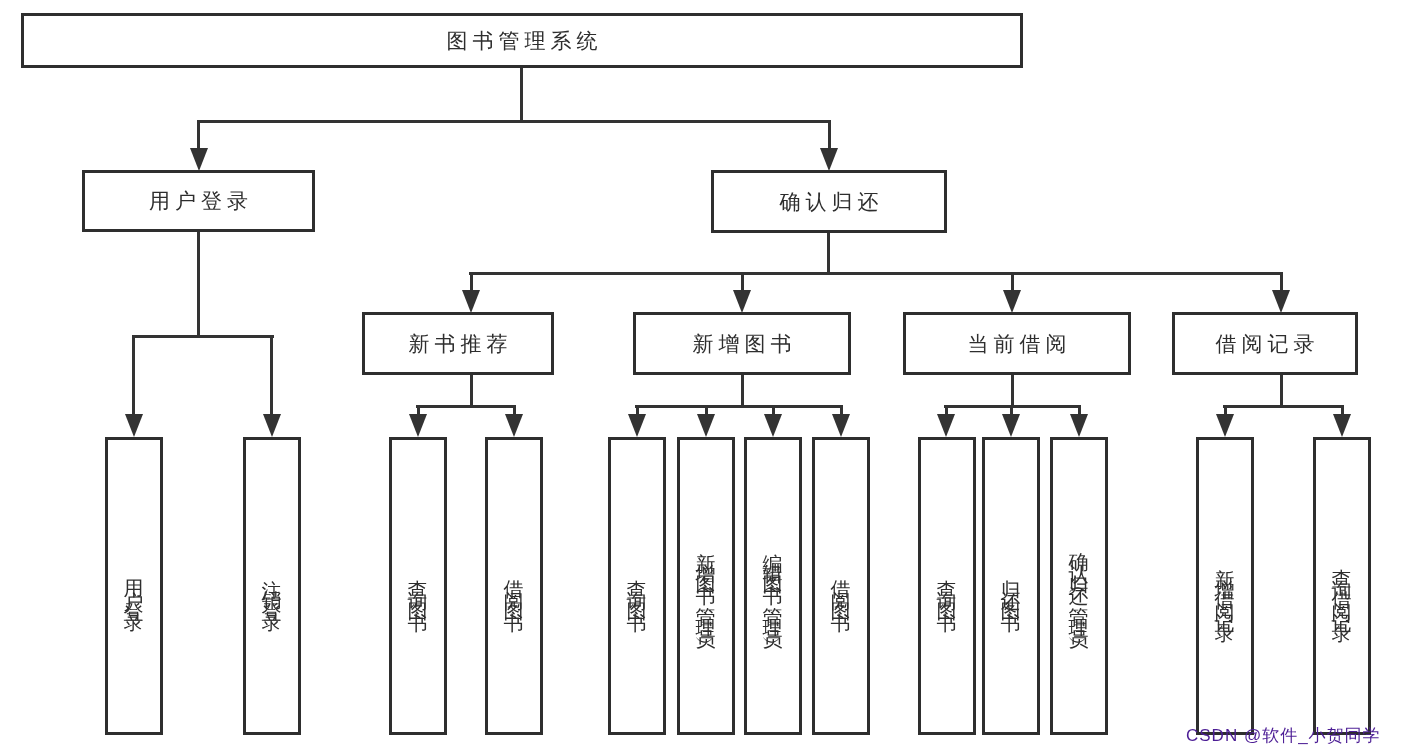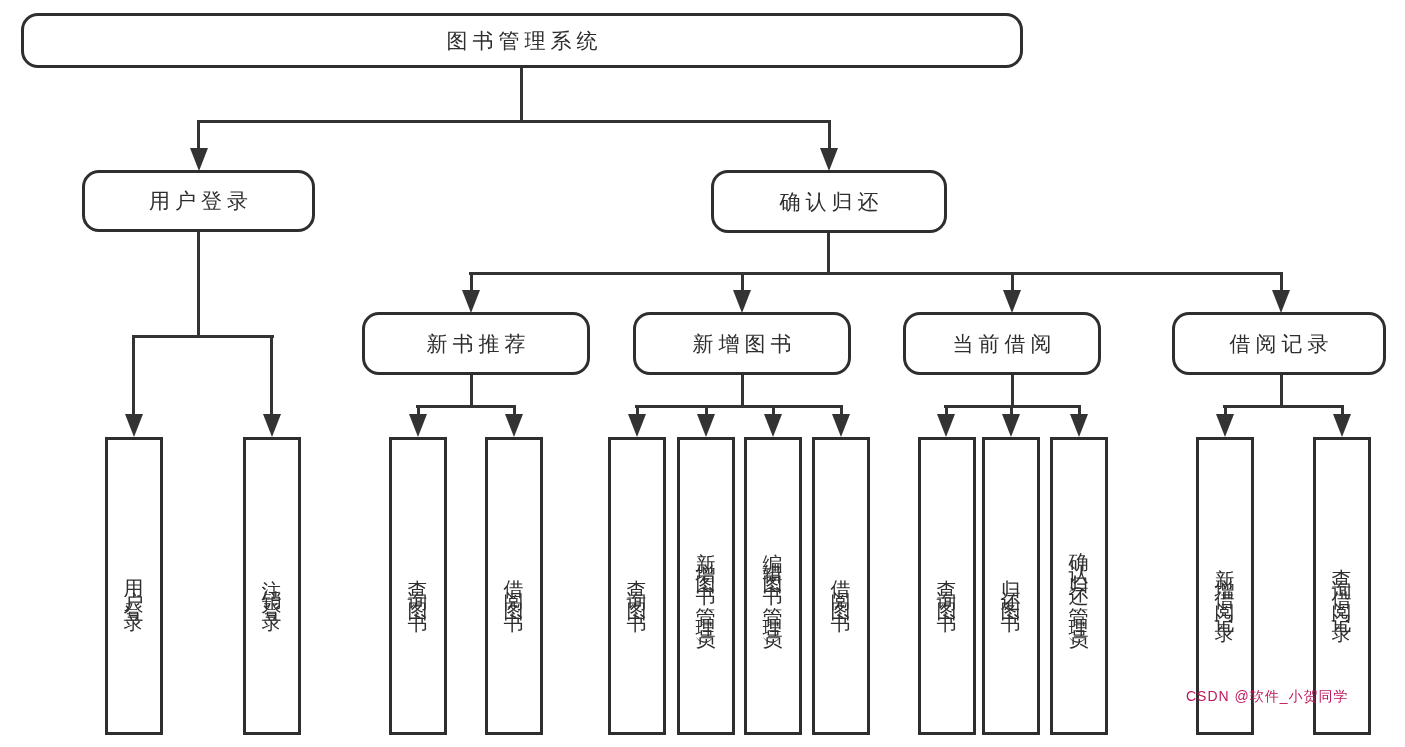--- a/index.html
+++ b/index.html
@@ -6,37 +6,37 @@
   .canvas {
     position:relative; width:1405px; height:747px; background:#ffffff;
     font-family:"Liberation Sans","DejaVu Sans",sans-serif; color:#2e2e2e; overflow:hidden;
   }
   .node {
     position:absolute; box-sizing:border-box; background:#ffffff;
     border:3px solid #2e2e2e; z-index:2;
   }
   .hnode {
     display:flex; align-items:center; justify-content:center;
-    font-size:21px; letter-spacing:5px; text-indent:5px; white-space:nowrap;border-radius:17px;
+    font-size:21px; letter-spacing:5px; text-indent:5px; white-space:nowrap;
   }
   .leaf {
     writing-mode:vertical-rl; text-orientation:mixed;
     font-size:20px; letter-spacing:11px; line-height:52px;
     display:flex; align-items:center; justify-content:center;
   }
   .vline { position:absolute; width:3px; background:#333333; z-index:1; }
   .hline { position:absolute; height:3px; background:#333333; z-index:1; }
   .arrow {
     position:absolute; width:0; height:0; z-index:1;
     border-left:9px solid transparent; border-right:9px solid transparent;
     border-top:23px solid #333333;
   }
   .watermark {
-    position:absolute; left:1186px; top:688px; z-index:4;
-    font-size:14px; letter-spacing:1px; color:#be185d; white-space:nowrap;
+    position:absolute; left:1186px; top:724px; z-index:4;
+    font-size:17px; letter-spacing:1px; color:#4c1d95; white-space:nowrap;
   }
 </style>
 </head>
 <body>
 
 <div class="canvas">
 
   <div class="vline" style="left:520px;top:68px;height:52px"></div>
   <div class="hline" style="left:197px;top:120px;width:633px"></div>
   <div class="vline" style="left:197px;top:120px;height:30px"></div>
@@ -94,24 +94,24 @@
   <div class="arrow" style="left:1002px;top:414px"></div>
   <div class="arrow" style="left:1070px;top:414px"></div>
   <div class="arrow" style="left:1216px;top:414px"></div>
   <div class="arrow" style="left:1333px;top:414px"></div>
 
   <div class="node hnode" style="left:21px;top:13px;width:1002px;height:55px">图书管理系统</div>
 
   <div class="node hnode" style="left:82px;top:170px;width:233px;height:62px">用户登录</div>
   <div class="node hnode" style="left:711px;top:170px;width:236px;height:63px">确认归还</div>
 
-  <div class="node hnode" style="left:362px;top:312px;width:228px;height:63px">新书推荐</div>
+  <div class="node hnode" style="left:362px;top:312px;width:192px;height:63px">新书推荐</div>
   <div class="node hnode" style="left:633px;top:312px;width:218px;height:63px">新增图书</div>
-  <div class="node hnode" style="left:903px;top:312px;width:198px;height:63px">当前借阅</div>
-  <div class="node hnode" style="left:1172px;top:312px;width:214px;height:63px">借阅记录</div>
+  <div class="node hnode" style="left:903px;top:312px;width:228px;height:63px">当前借阅</div>
+  <div class="node hnode" style="left:1172px;top:312px;width:186px;height:63px">借阅记录</div>
 
   <div class="node leaf" style="left:105px;top:437px;width:58px;height:298px">用户登录</div>
   <div class="node leaf" style="left:243px;top:437px;width:58px;height:298px">注销登录</div>
 
   <div class="node leaf" style="left:389px;top:437px;width:58px;height:298px">查询图书</div>
   <div class="node leaf" style="left:485px;top:437px;width:58px;height:298px">借阅图书</div>
 
   <div class="node leaf" style="left:608px;top:437px;width:58px;height:298px">查询图书</div>
   <div class="node leaf" style="left:677px;top:437px;width:58px;height:298px">新增图书（管理员）</div>
   <div class="node leaf" style="left:744px;top:437px;width:58px;height:298px">编辑图书（管理员）</div>

